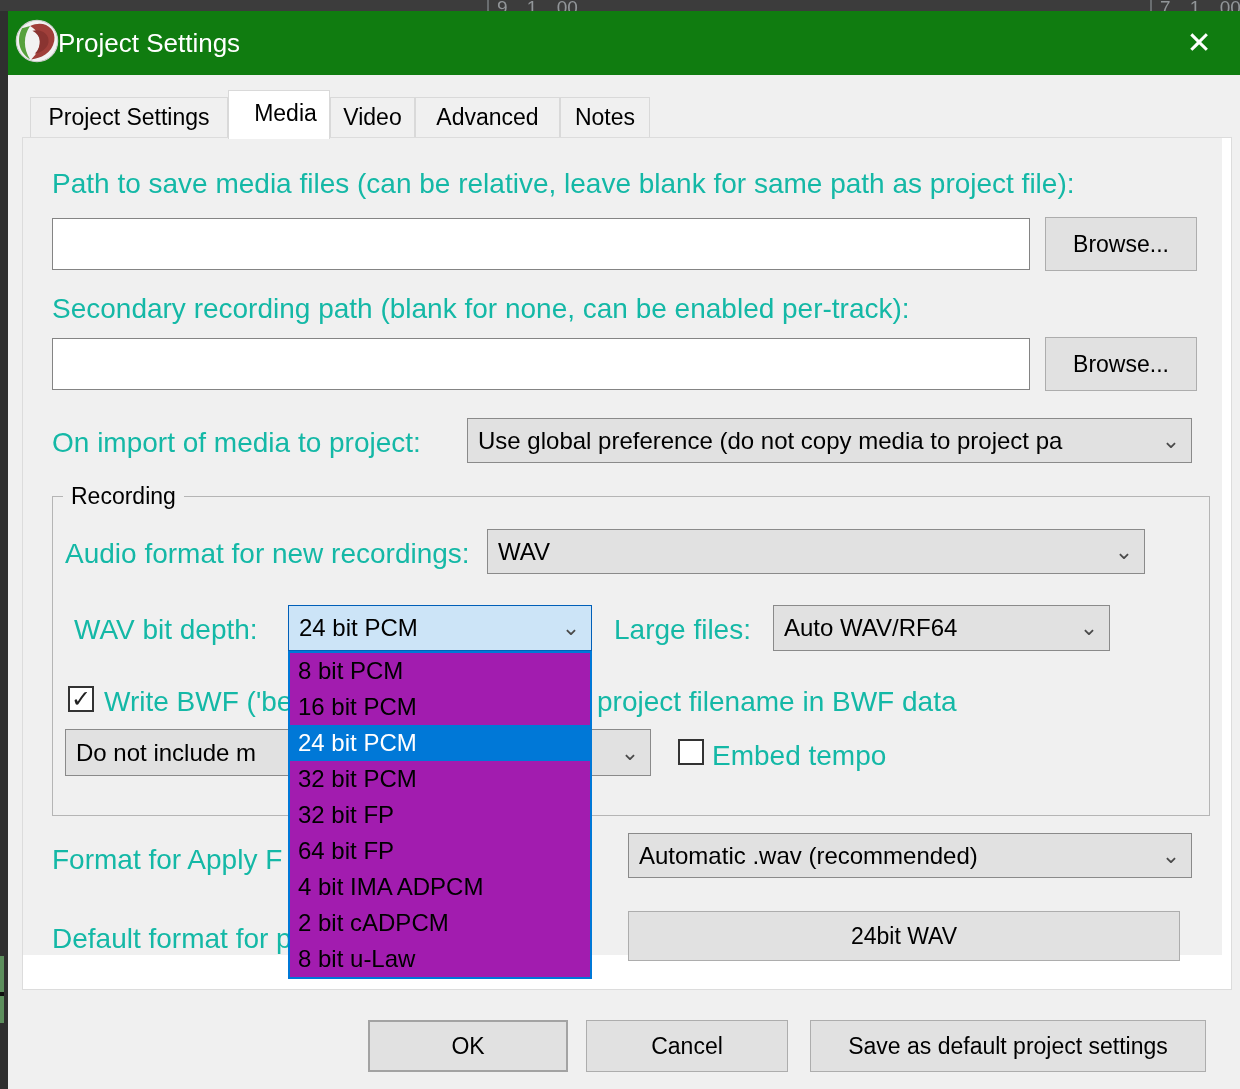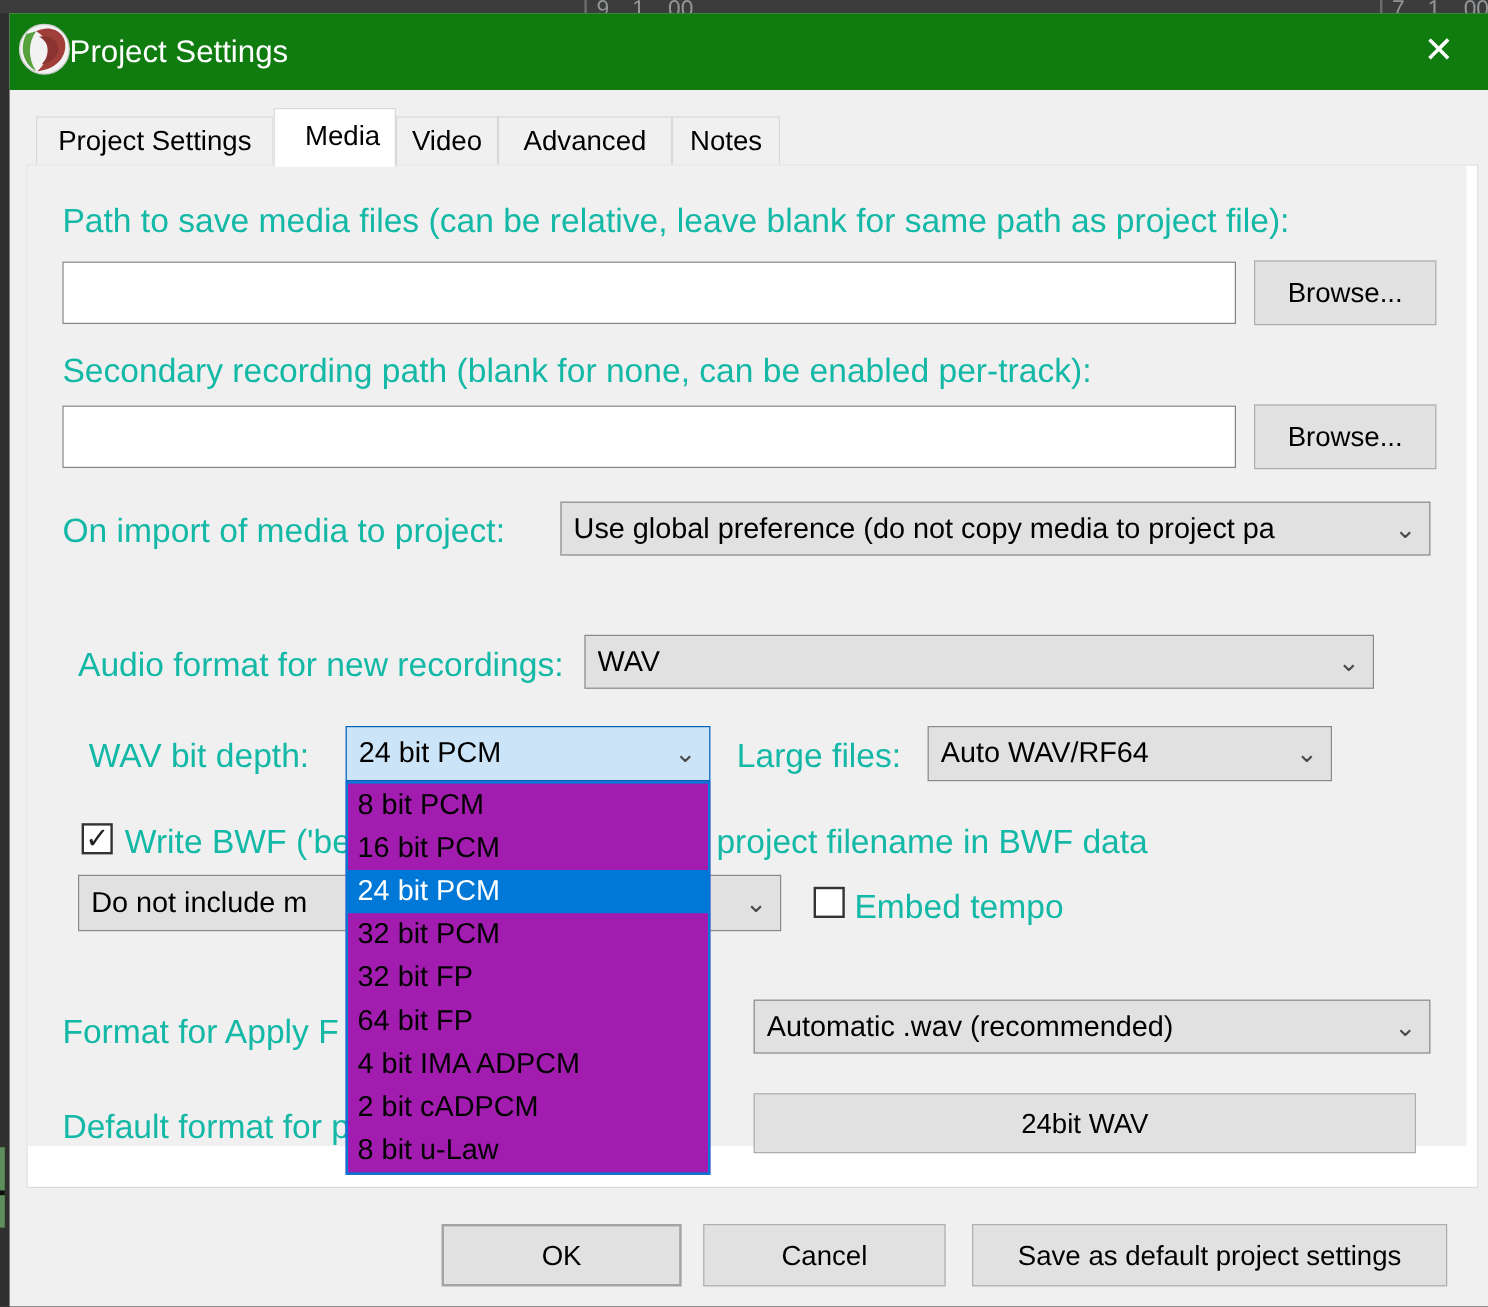--- a/index.html
+++ b/index.html
@@ -95,20 +95,23 @@
   <span class="lbl" style="left:52px; top:293px;">Secondary recording path (blank for none, can be enabled per-track):</span>
   <input class="txtinput" style="left: 52px; top: 338px;" value="">
   <div class="btn" style="left:1045px; top:337px; width:152px; height:54px;">Browse...</div>
 
   <span class="lbl" style="left:52px; top:427px;">On import of media to project:</span>
   <div class="combo" style="left:467px; top:418px; width:725px; height:45px;">
     <span class="combo-text">Use global preference (do not copy media to project pa</span>
     <span class="chev">⌄</span>
   </div>
 
+  <div class="fieldset" style="left:52px; top:496px; width:1158px; height:320px;">
+    <span class="legend">Recording</span>
+  </div>
 
   <span class="lbl" style="left:65px; top:538px;">Audio format for new recordings:</span>
   <div class="combo" style="left:487px; top:529px; width:658px; height:45px;">
     <span class="combo-text">WAV</span>
     <span class="chev">⌄</span>
   </div>
 
   <span class="lbl" style="left:74px; top:614px;">WAV bit depth:</span>
   <div class="combo focused" style="left:288px; top:605px; width:304px; height:46px;">
     <span class="combo-text">24 bit PCM</span>

